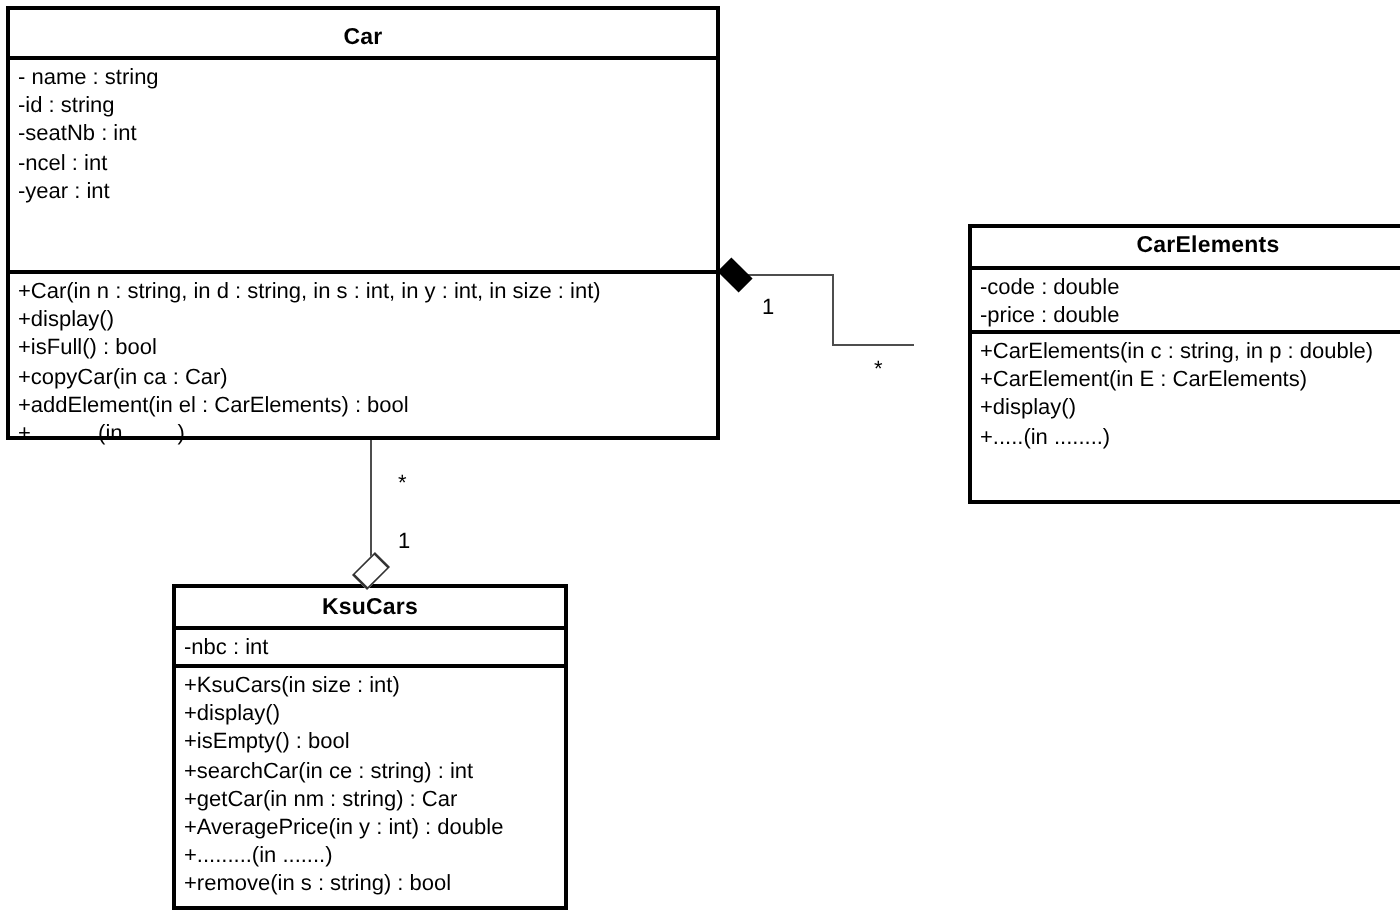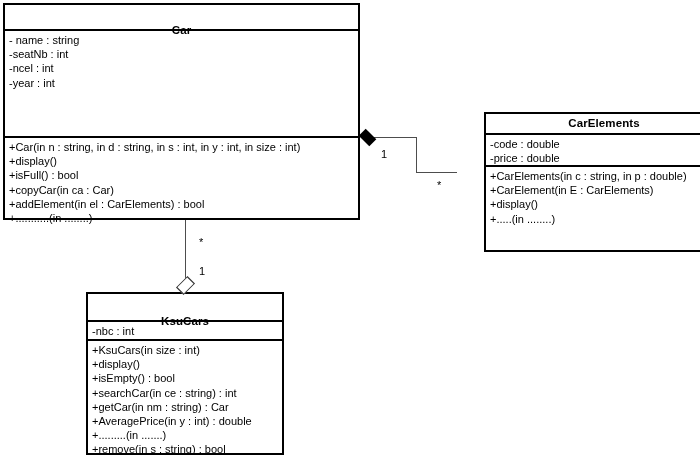--- a/index.html
+++ b/index.html
@@ -49,33 +49,33 @@
   .uml-line {
     font-size: 11px;
     line-height: 14.2px;
     color: #000000;
     white-space: pre;
     padding-left: 2px;
   }
 
   
   #class-car { left: 3px; top: 3px; width: 357px; height: 217px; }
-  #class-car .uml-name { height: 25px; padding-top: 19px; }
+  #class-car .uml-name { height: 25px; padding-top: 8px; }
   #car-attrs { height: 107px; }
   #car-ops { height: 96px; }
 
   
   #class-carelements { left: 456px; top: 112px; width: 240px; height: 140px; margin-left: 28px; }
   #class-carelements .uml-name { height: 21px; padding-top: 3px; }
   #carelements-attrs { height: 32px; }
   #carelements-ops { height: 56px; }
 
   
   #class-ksucars { left: 86px; top: 292px; width: 198px; height: 163px; }
-  #class-ksucars .uml-name { height: 21px; padding-top: 21px; }
+  #class-ksucars .uml-name { height: 21px; padding-top: 4px; }
   #ksucars-attrs { height: 19px; }
   #ksucars-ops { height: 119px; border-radius: 23px; }
 
   
   .edge {
     position: absolute;
     background: #4d4d4d;
     z-index: 1;
   }
   .edge-h { height: 1px; }
@@ -129,20 +129,21 @@
 </style>
 </head>
 <body>
 
 <div id="canvas">
 
   <div class="uml-class" id="class-car">
     <div class="uml-name">Car</div>
     <div class="uml-compartment" id="car-attrs">
       <div class="uml-line">- name : string</div>
+      <div class="uml-line">-id : string</div>
       <div class="uml-line">-seatNb : int</div>
       <div class="uml-line">-ncel : int</div>
       <div class="uml-line">-year : int</div>
     </div>
     <div class="uml-compartment last" id="car-ops">
       <div class="uml-line">+Car(in n : string, in d : string, in s : int, in y : int, in size : int)</div>
       <div class="uml-line">+display()</div>
       <div class="uml-line">+isFull() : bool</div>
       <div class="uml-line">+copyCar(in ca : Car)</div>
       <div class="uml-line">+addElement(in el : CarElements) : bool</div>

